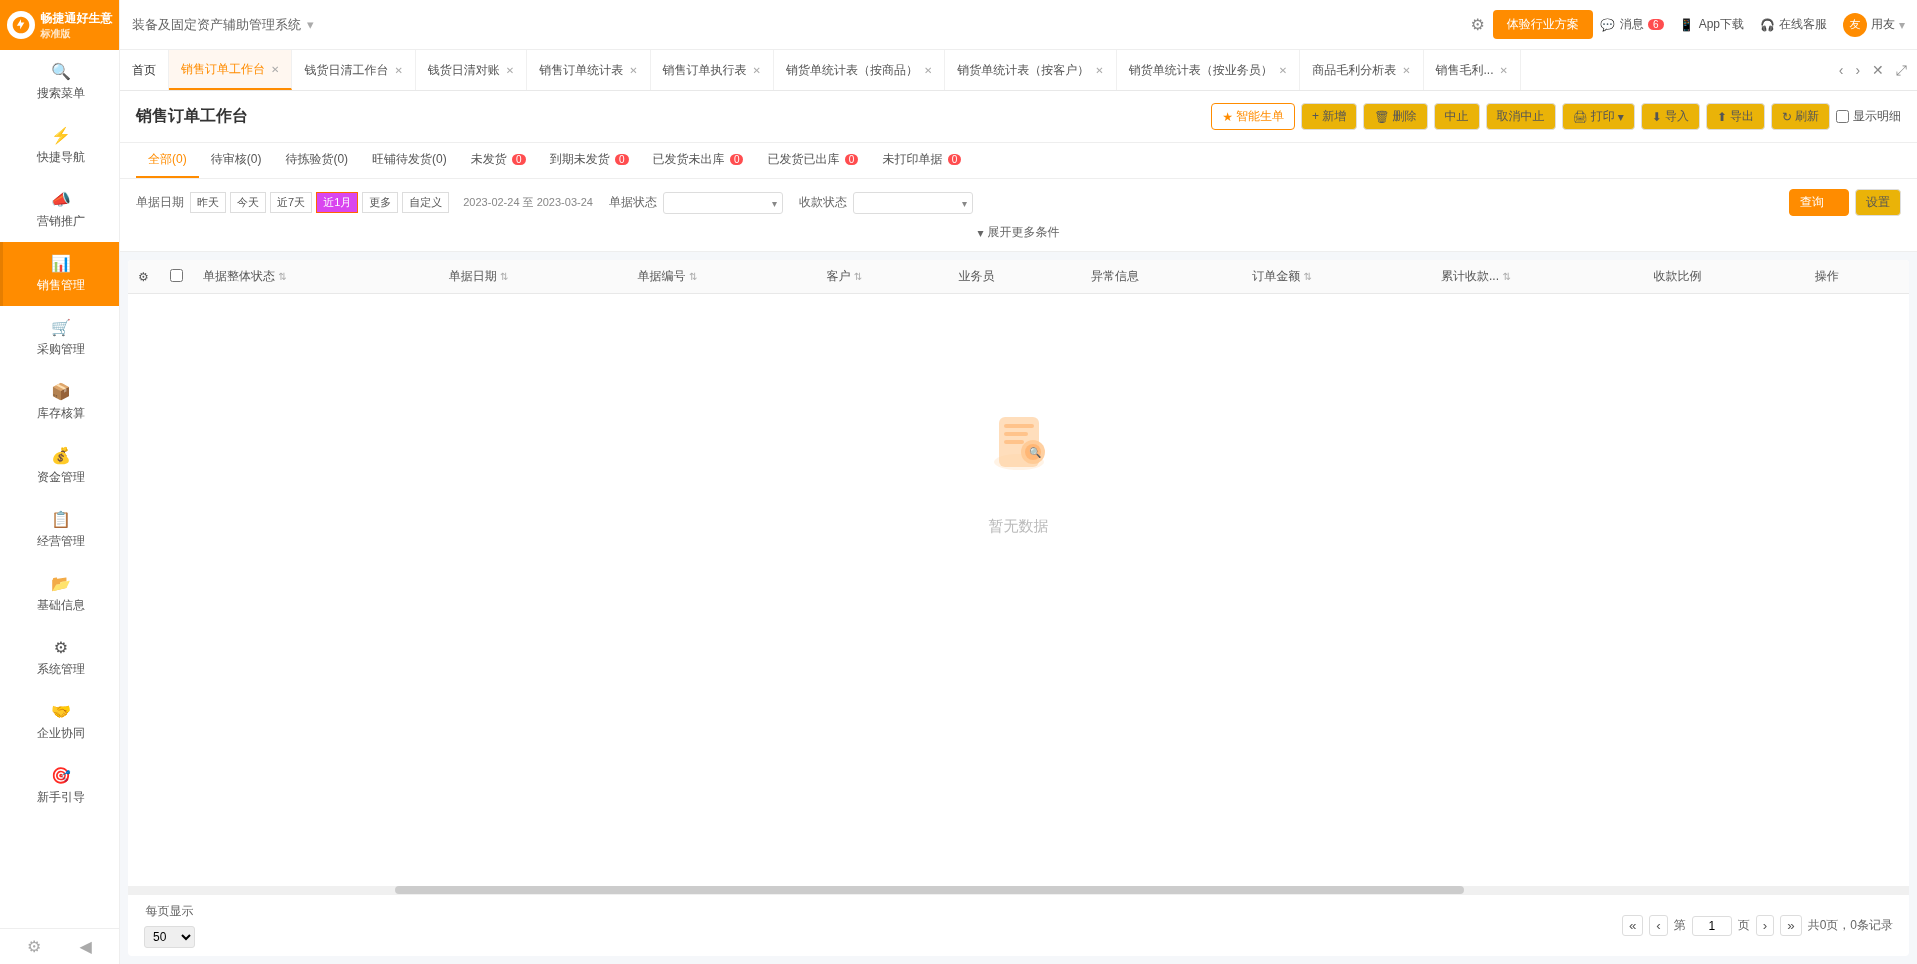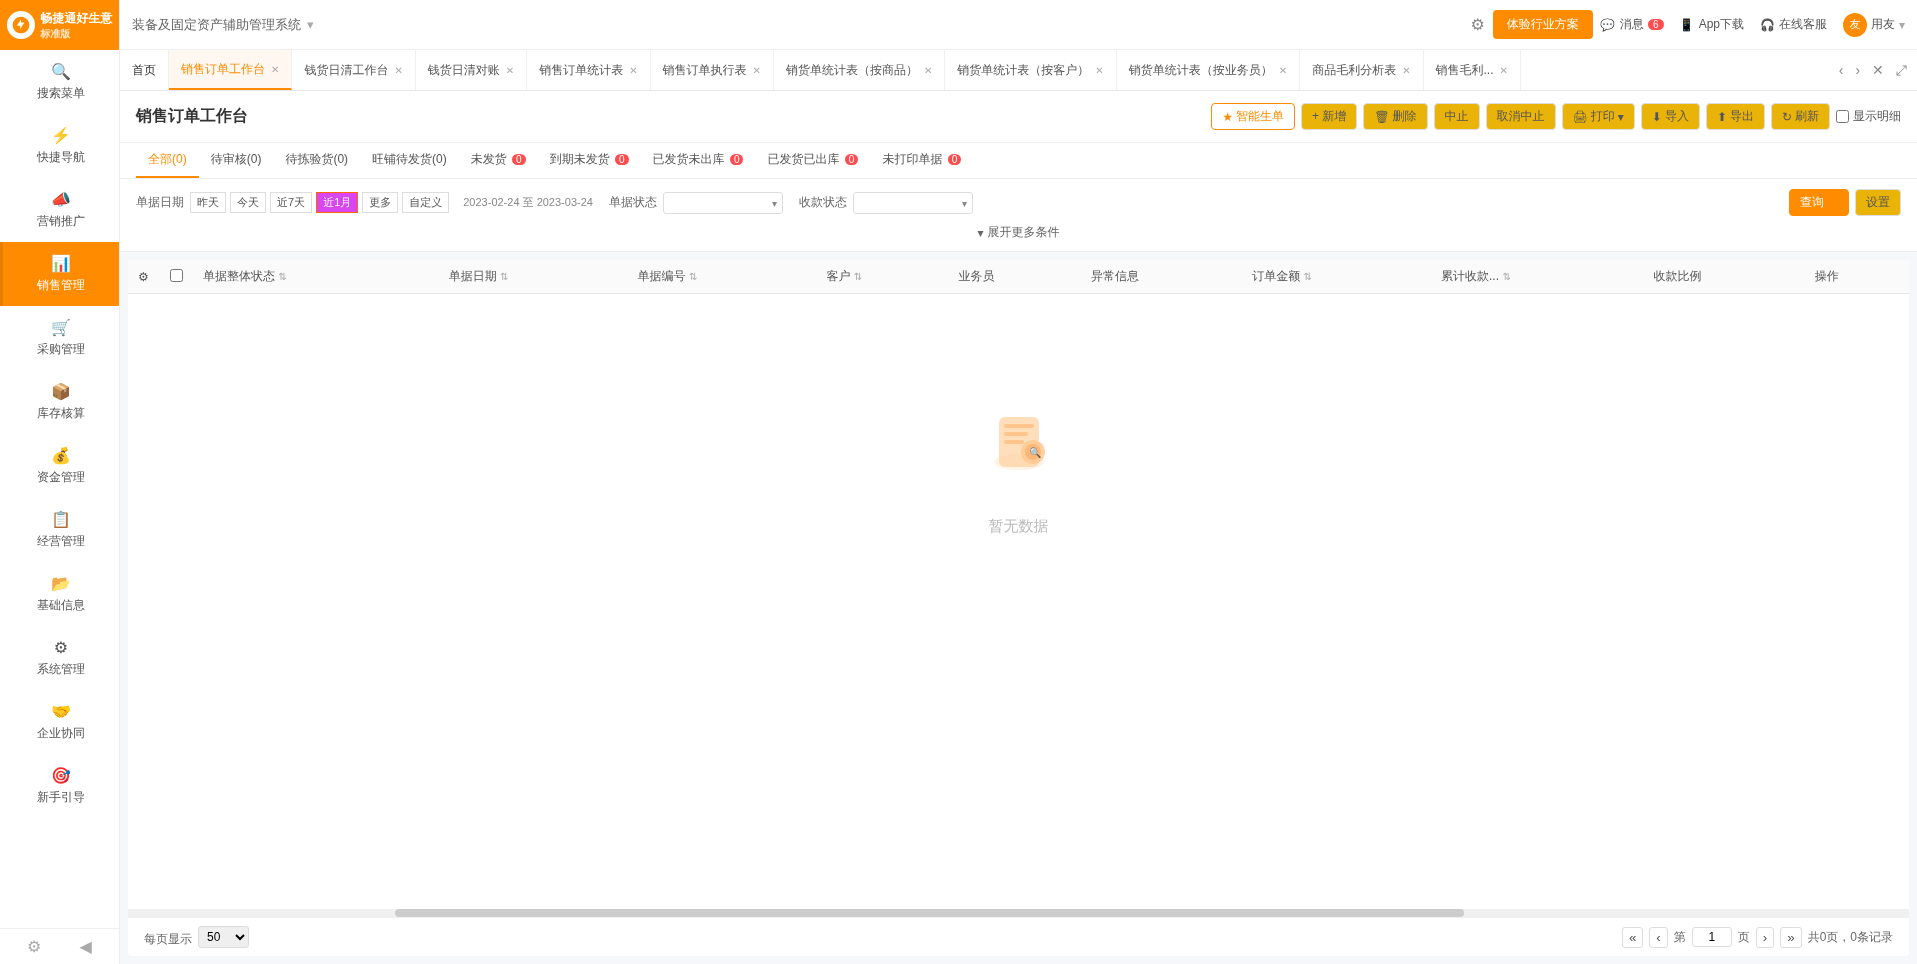--- a/index.html
+++ b/index.html
@@ -85,21 +85,21 @@
     thead { position: sticky; top: 0; background: #fafafa; z-index: 1; }
     th { padding: 8px 10px; text-align: left; color: #555; font-weight: normal; border-bottom: 1px solid #e8e8e8; white-space: nowrap; cursor: pointer; }
     th .sort-icon { color: #aaa; font-size: 10px; }
 
     
     .empty-state { flex: 1; display: flex; flex-direction: column; align-items: center; justify-content: center; color: #bbb; }
     .empty-text { font-size: 15px; color: #bbb; margin-top: 20px; }
 
     
     .pagination { padding: 8px 16px; border-top: 1px solid #f0f0f0; display: flex; align-items: center; justify-content: space-between; flex-shrink: 0; }
-    .page-size { display: flex; align-items: flex-end; gap: 6px; font-size: 12px; color: #666; }
+    .page-size { display: flex; align-items: center; gap: 6px; font-size: 12px; color: #666; flex-direction: column; }
     .page-size select { border: 1px solid #ddd; border-radius: 3px; padding: 2px 4px; font-size: 12px; }
     .page-controls { display: flex; align-items: center; gap: 6px; font-size: 12px; color: #666; }
     .page-btn { padding: 2px 6px; border: 1px solid #ddd; border-radius: 3px; cursor: pointer; background: white; color: #555; }
     .page-btn:disabled { color: #ccc; cursor: not-allowed; }
     .page-input { width: 40px; border: 1px solid #ddd; border-radius: 3px; padding: 2px 4px; text-align: center; font-size: 12px; }
     .page-total { color: #666; }
 
     
     .table-wrapper::-webkit-scrollbar { height: 6px; width: 6px; }
     .table-wrapper::-webkit-scrollbar-thumb { background: #ccc; border-radius: 3px; }

